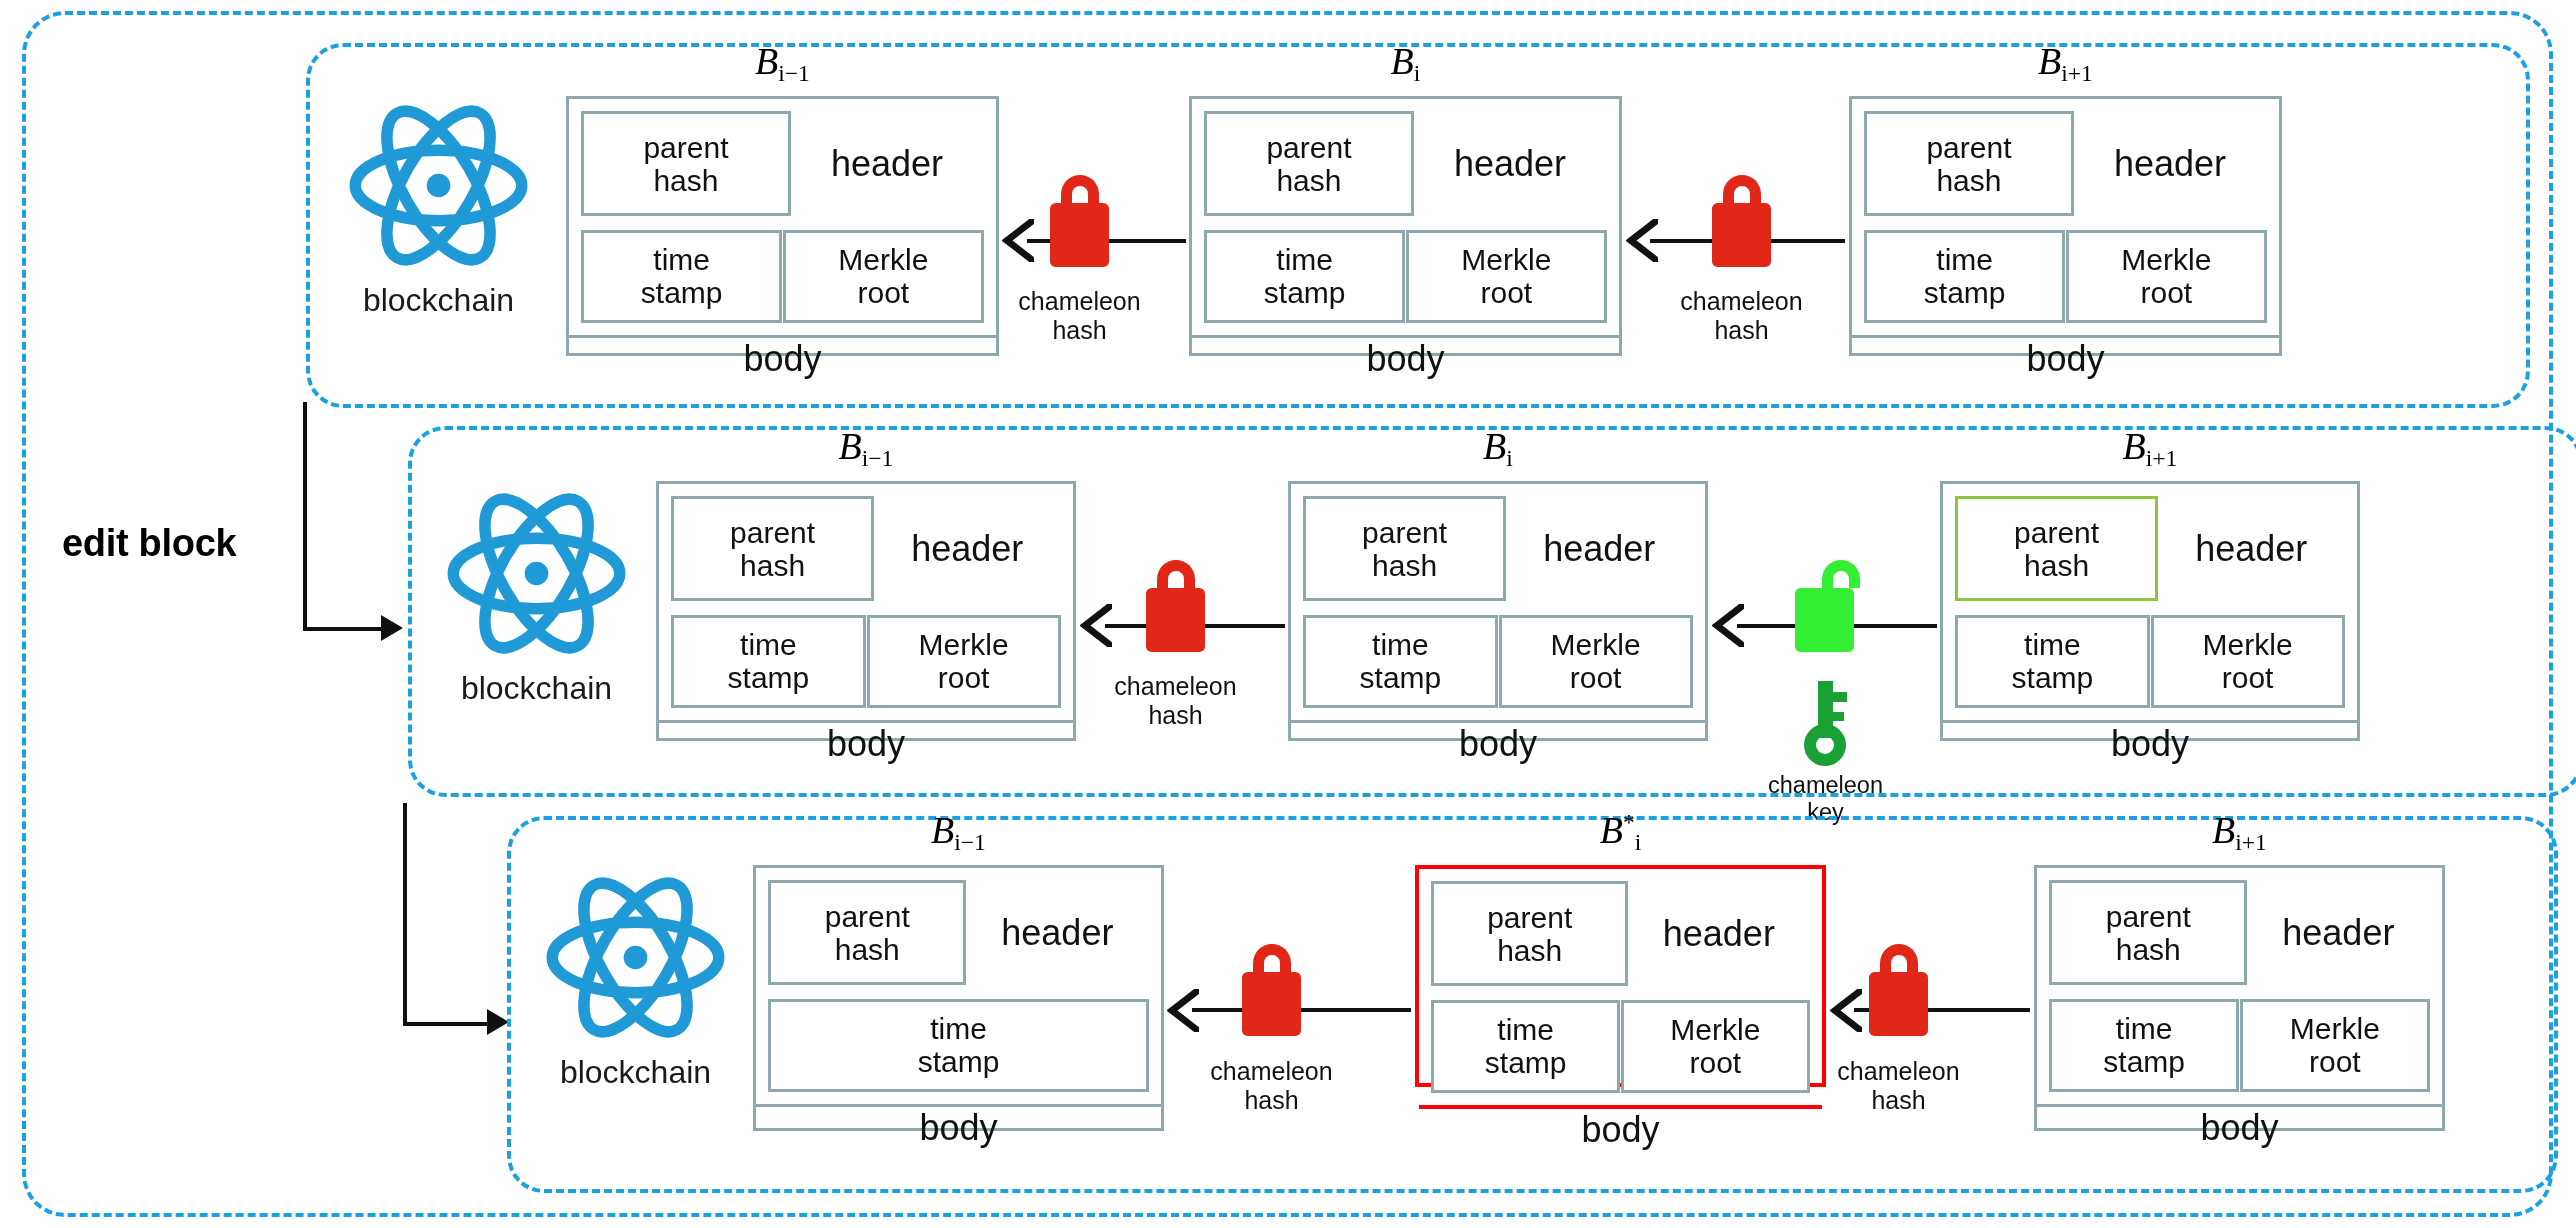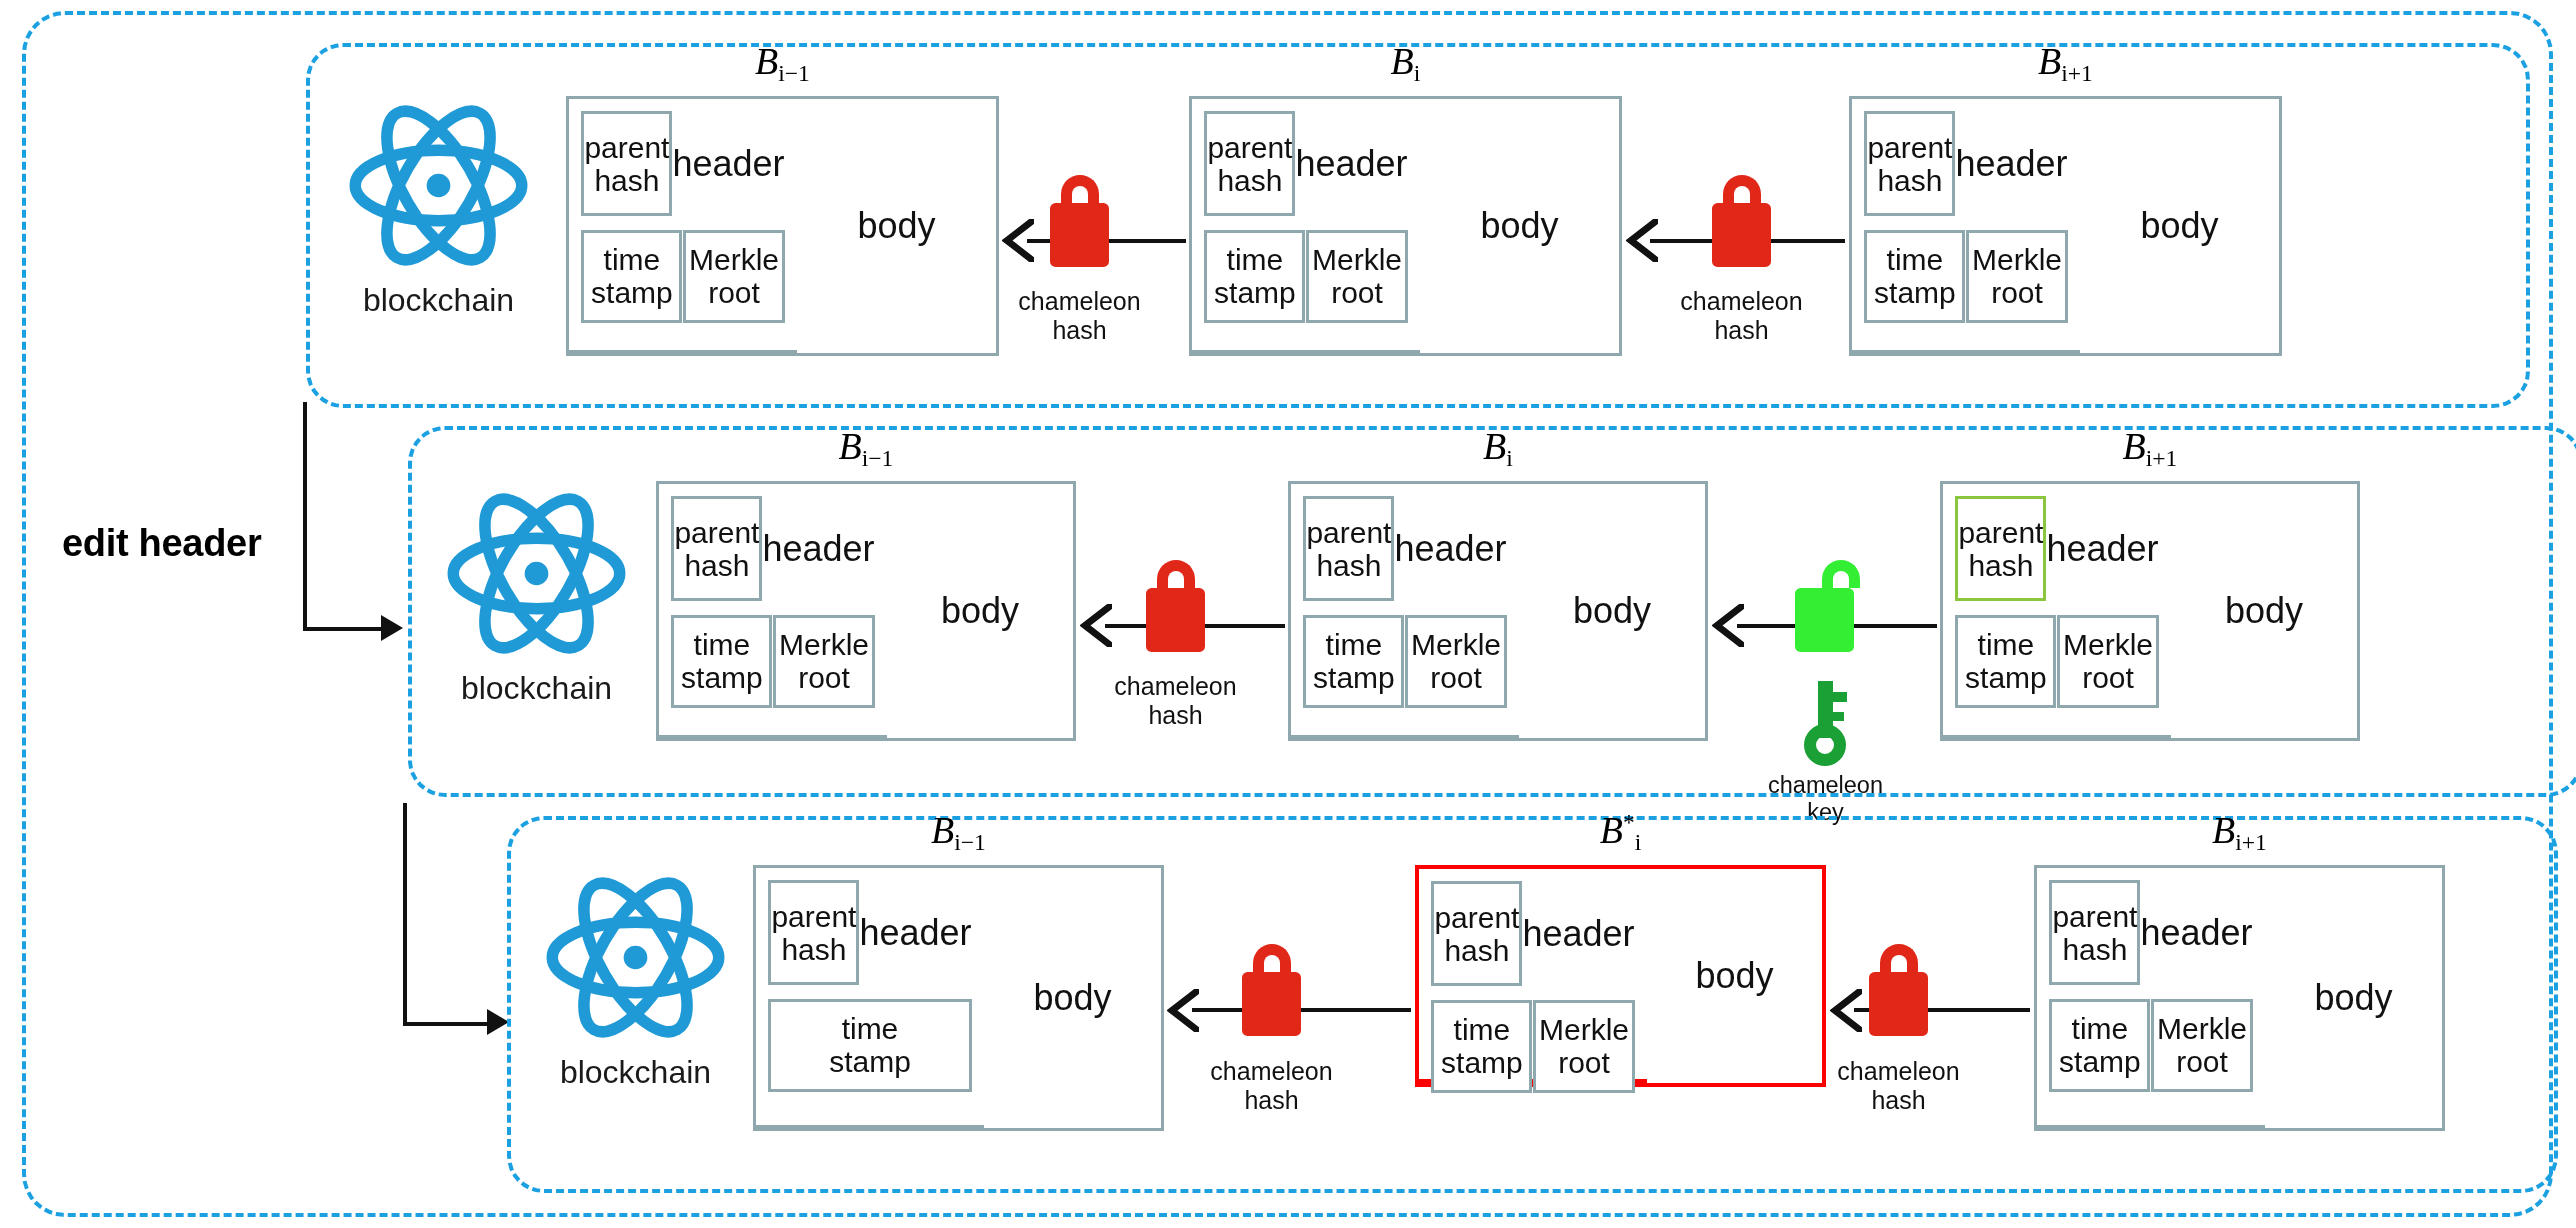--- a/index.html
+++ b/index.html
@@ -62,21 +62,21 @@
     color:#000;
     line-height:1;
   }
   .block-title sub{font-size:.62em;font-style:normal;vertical-align:-0.30em;}
   .block-title sup{font-size:.62em;font-style:normal;vertical-align:0.55em;}
 
   .block{
     box-sizing:border-box;
     border:3.7px solid #8fa8ad;
     background:#fff;
-    display:flex;flex-direction:row;
+    display:flex;flex-direction:column;
   }
   .block.red-outline{border-color:#fd0000;border-width:4.3px;}
 
   .header-zone{
     position:relative;
     box-sizing:border-box;
     flex:0 0 auto;
     border-bottom:3.7px solid #8fa8ad;
     padding:12.4px;
   }
@@ -138,21 +138,21 @@
     font-size:23.5px;line-height:1.15;color:#111;
   }
 </style>
 </head>
 <body>
 
 <div id="stage">
 
   <div class="dash-outer" style="left:22px;top:11px;width:2531px;height:1206px;"></div>
 
-  <div class="edit-label" style="left:62px;top:522px;">edit header</div>
+  <div class="edit-label" style="left:62px;top:522px;">edit block</div>
 
   <div class="elbow" style="left:303px;top:402px;width:105px;height:229px;">
     <div class="v" style="height:229px;"></div>
     <div class="h" style="top:225px;width:80px;"></div>
     <div class="head" style="left:78px;top:213px;"></div>
   </div>
 
   <div class="elbow" style="left:403px;top:803px;width:111px;height:222px;">
     <div class="v" style="height:222px;"></div>
     <div class="h" style="top:219px;width:87px;"></div>

